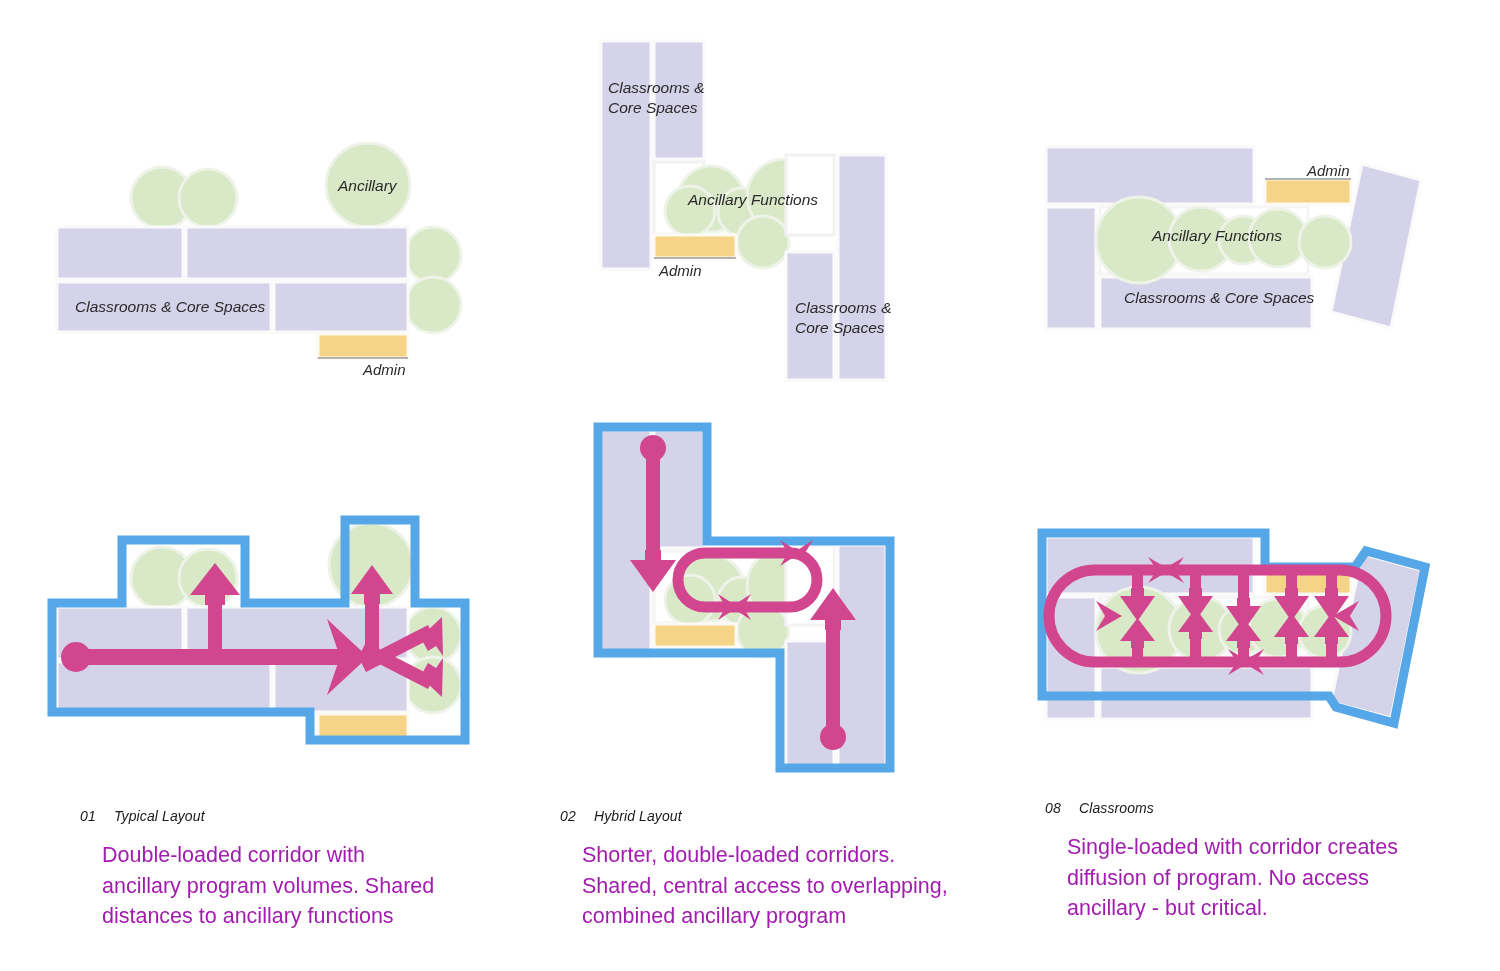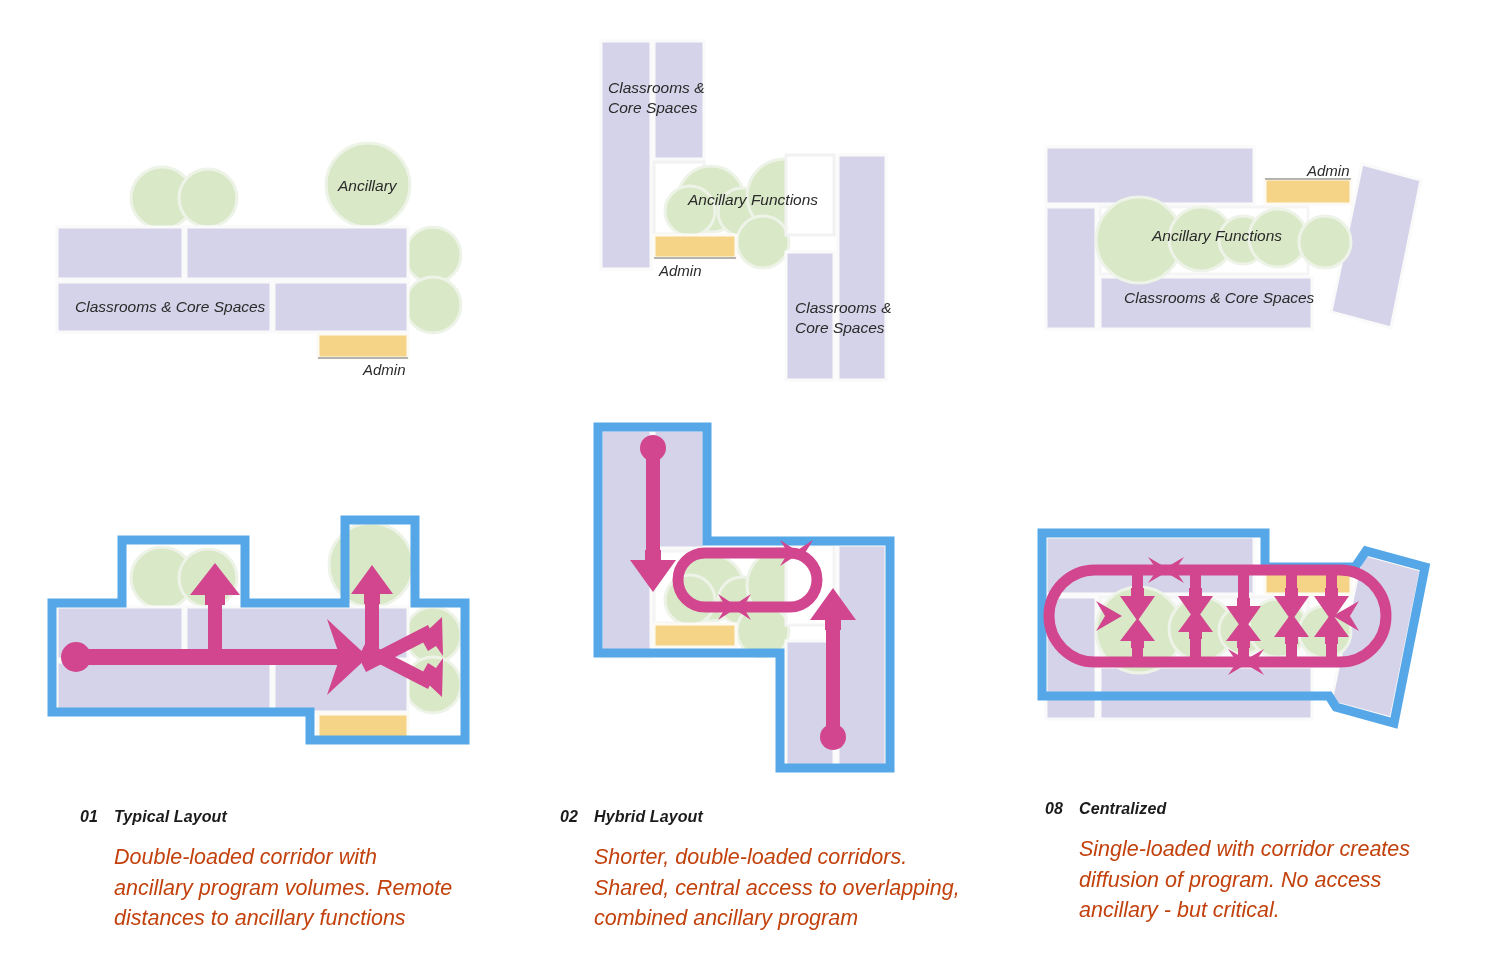--- a/index.html
+++ b/index.html
@@ -27,38 +27,37 @@
     height: 971px;
     overflow: visible;
   }
   .caption-block {
     position: absolute;
     width: 420px;
   }
   .caption-head {
     font-family: "Liberation Sans", sans-serif;
     font-style: italic;
-    font-weight: bold;
-    font-size: 16px;
+    font-weight: normal;
+    font-size: 14px;
     color: #1b1b1b;
     letter-spacing: 0.1px;
     white-space: nowrap;
   }
   .caption-head .num {
     display: inline-block;
     width: 34px;
   }
   .caption-body {
     margin-top: 16px;
-    margin-left: 34px;
-    font-family: "Liberation Sans", sans-serif;
-    font-style: italic;
+    margin-left: 22px;
+    font-family: "Liberation Sans", sans-serif;
     font-size: 21.5px;
     line-height: 1.42;
-    color: #c2410c;
+    color: #a21caf;
   }
   .lbl {
     font-family: "Liberation Sans", sans-serif;
     font-style: italic;
     font-size: 15.5px;
     fill: #2a2a2a;
   }
   .lbl-sm {
     font-family: "Liberation Sans", sans-serif;
     font-style: italic;
@@ -283,39 +282,39 @@
     </g>
 
   </svg>
 
   <div class="caption-block" style="left:80px; top:808px;">
     <div class="caption-head">
       <span class="num">01</span><span>Typical Layout</span>
     </div>
     <div class="caption-body">
       <div>Double-loaded corridor with</div>
-      <div>ancillary program volumes. Remote</div>
+      <div>ancillary program volumes. Shared</div>
       <div>distances to ancillary functions</div>
     </div>
   </div>
 
   <div class="caption-block" style="left:560px; top:808px;">
     <div class="caption-head">
       <span class="num">02</span><span>Hybrid Layout</span>
     </div>
     <div class="caption-body">
       <div>Shorter, double-loaded corridors.</div>
       <div>Shared, central access to overlapping,</div>
       <div>combined ancillary program</div>
     </div>
   </div>
 
   <div class="caption-block" style="left:1045px; top:800px;">
     <div class="caption-head">
-      <span class="num">08</span><span>Centralized</span>
+      <span class="num">08</span><span>Classrooms</span>
     </div>
     <div class="caption-body">
       <div>Single-loaded with corridor creates</div>
       <div>diffusion of program. No access</div>
       <div>ancillary - but critical.</div>
     </div>
   </div>
 
 </div>
 

